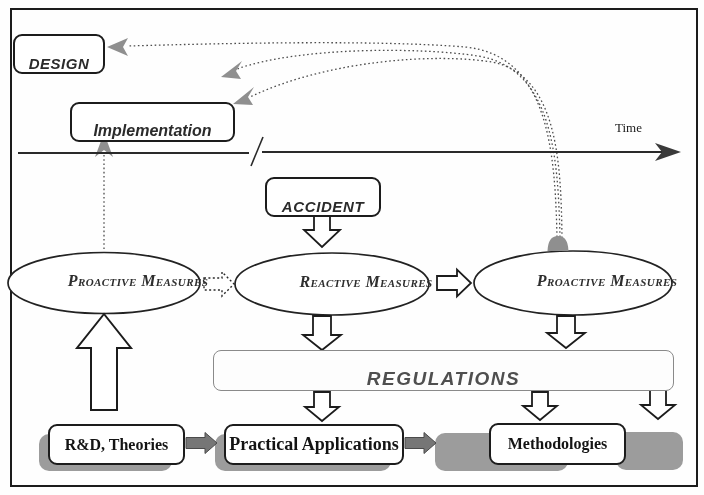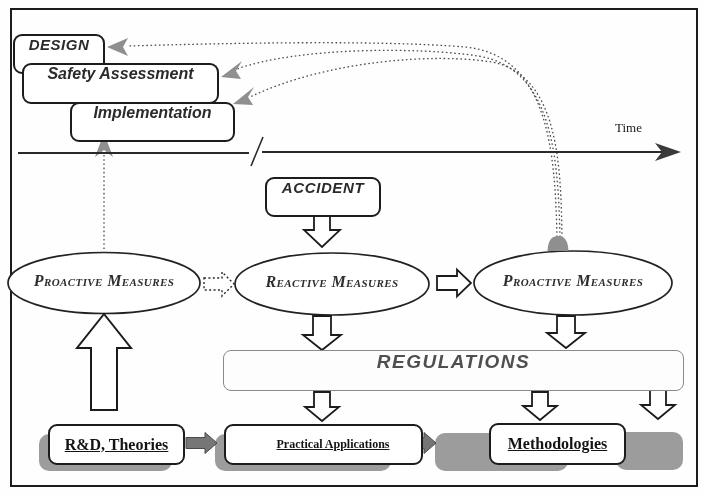--- a/index.html
+++ b/index.html
@@ -9,48 +9,49 @@
   }
   .frame {
     position:absolute; left:10px; top:8px; width:684px; height:475px;
     border:2.5px solid #1c1c1c; background:transparent; z-index:0;
   }
   svg.art { position:absolute; left:0; top:0; z-index:1; }
 
   .nbox {
     position:absolute; z-index:2; background:#fff;
     border:2.4px solid #1c1c1c; border-radius:9px;
-    display:flex; align-items:flex-start; justify-content:center;
+    display:flex; align-items:flex-end; justify-content:center;
     font-weight:bold; font-style:italic; color:#2b2b2b;
     font-family:"Liberation Sans", sans-serif;
   }
   .box-design         { left:13px;  top:34px;  width:88px;  height:36px; font-size:15px; letter-spacing:.5px; }
   .box-implementation { left:70px;  top:102px;  width:161px; height:36px; font-size:16px; }
   .box-safety         { left:22px;  top:63px;  width:193px; height:37px; font-size:16px; }
   .box-accident       { left:265px; top:177px; width:112px; height:36px; font-size:15px; letter-spacing:.6px; border-width:2.2px; }
   .box-regulations {
-    left:223px; top:350px; width:459px; height:39px; border:1.4px solid #8a8a8a;
+    left:213px; top:350px; width:459px; height:39px; border:1.4px solid #8a8a8a;
     border-radius:8px; background:#fdfdfd; font-size:19px; color:#4f4f4f; letter-spacing:1.5px;
   }
   .bbox {
     position:absolute; z-index:2; background:#fff;
     border:2.2px solid #1c1c1c; border-radius:9px;
     display:flex; align-items:center; justify-content:center;
-    font-family:"Liberation Serif", serif; font-weight:bold; font-size:16px; color:#141414;text-decoration:underline;
+    font-family:"Liberation Serif", serif; font-weight:bold; font-size:16px; color:#141414;
   }
   .box-rd    { left:48px;  top:424px; width:133px; height:37px; }
-  .box-pa    { left:224px; top:424px; width:176px; height:37px; font-size:12px;padding-left:19px; }
+  .box-pa    { left:224px; top:424px; width:176px; height:37px; font-size:18px; }
   .box-meth  { left:444px; top:423px; width:133px; height:38px;margin-left:45px; }
   .box-tools { left:626px; top:422px; width:67px;  height:38px; }
 
   .elabel {
     position:absolute; z-index:2; width:190px; text-align:center;
     font-family:"Liberation Serif", serif; font-style:italic; font-weight:bold;
     font-variant:small-caps; font-size:16px; color:#2e2e2e; letter-spacing:.4px;
     background:transparent;
+    padding-left:34px;
   }
   .el1 { left:9px;   top:272px; }
   .el2 { left:237px; top:273px; }
   .el3 { left:478px; top:272px; }
 
   .time-label {
     position:absolute; z-index:2; left:615px; top:120px;
     font-family:"Liberation Serif", serif; font-size:13px; color:#1a1a1a;
   }
 </style>
@@ -126,23 +127,20 @@
       <polygon points="582,437.5 601,437.5 601,432.5 613,443 601,453.5 601,448.5 582,448.5"></polygon>
     </g>
   </svg>
 
   <div class="nbox box-implementation">
     <span>Implementation</span>
   </div>
   <div class="nbox box-design">
     <span>DESIGN</span>
   </div>
-  <div class="nbox box-safety">
-    <span>Safety Assessment</span>
-  </div>
 
   <div class="time-label">Time</div>
 
   <div class="nbox box-accident">
     <span>ACCIDENT</span>
   </div>
 
   <div class="elabel el1">Proactive Measures</div>
   <div class="elabel el2">Reactive Measures</div>
   <div class="elabel el3">Proactive Measures</div>

